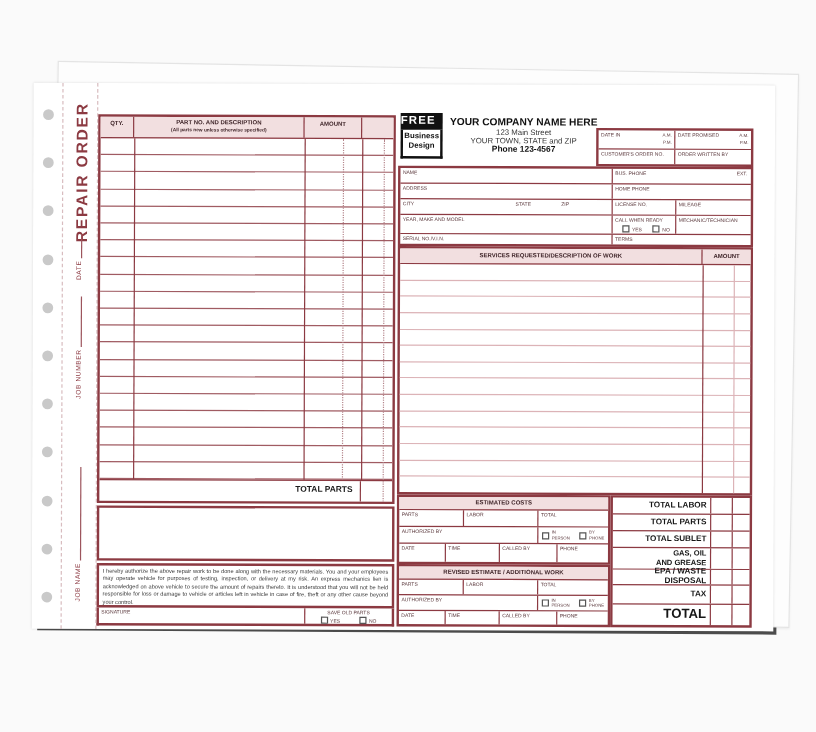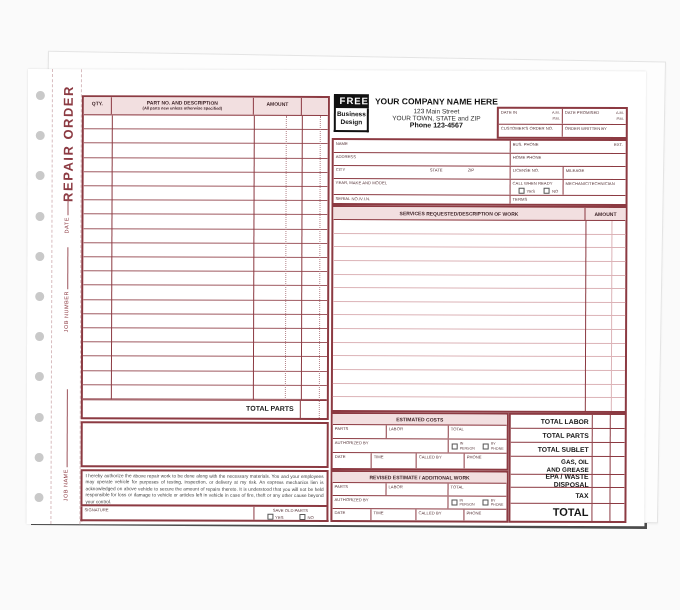--- a/index.html
+++ b/index.html
@@ -57,21 +57,21 @@
   .sig-right{width:72px;display:flex;flex-direction:column;align-items:center;font-size:4.2px;color:#5c3a3e;padding-top:1px;}
   .sig-cbs{display:flex;gap:16px;margin-top:1px;align-items:center;}
   .cbg{display:flex;align-items:center;gap:2px;}
   .cb{display:inline-block;width:6px;height:6px;border:1px solid #555;background:#fff;box-sizing:border-box;}
   .cb-lab{font-size:4.2px;color:#5c3a3e;}
   .cb-lab2{font-size:3.6px;line-height:1.15;color:#5c3a3e;white-space:pre-line;}
 
   
   .company{position:absolute;left:306px;top:24px;width:164px;height:44px;display:flex;}
   .logo{width:40px;height:38px;margin-right:6px;display:flex;flex-direction:column;box-sizing:border-box;}
-  .logo-free{background:#111;color:#fff;font-weight:bold;font-size:9.5px;text-align:right;letter-spacing:1px;
+  .logo-free{background:#111;color:#fff;font-weight:bold;font-size:9.5px;text-align:left;letter-spacing:1px;
              height:14px;line-height:14px;}
   .logo-bd{flex:1;border:2px solid #111;border-top:none;text-align:center;font-weight:bold;font-size:6.5px;
            line-height:1.3;padding-top:2px;color:#111;box-sizing:border-box;}
   .co-text{flex:1;text-align:center;padding-top:2px;}
   .co-name{font-size:8.5px;font-weight:bold;color:#101010;white-space:nowrap;}
   .co-street{font-size:6.5px;color:#333;margin-top:1px;}
   .co-city{font-size:6.5px;color:#333;}
   .co-phone{font-size:7px;font-weight:bold;color:#101010;}
 
   

